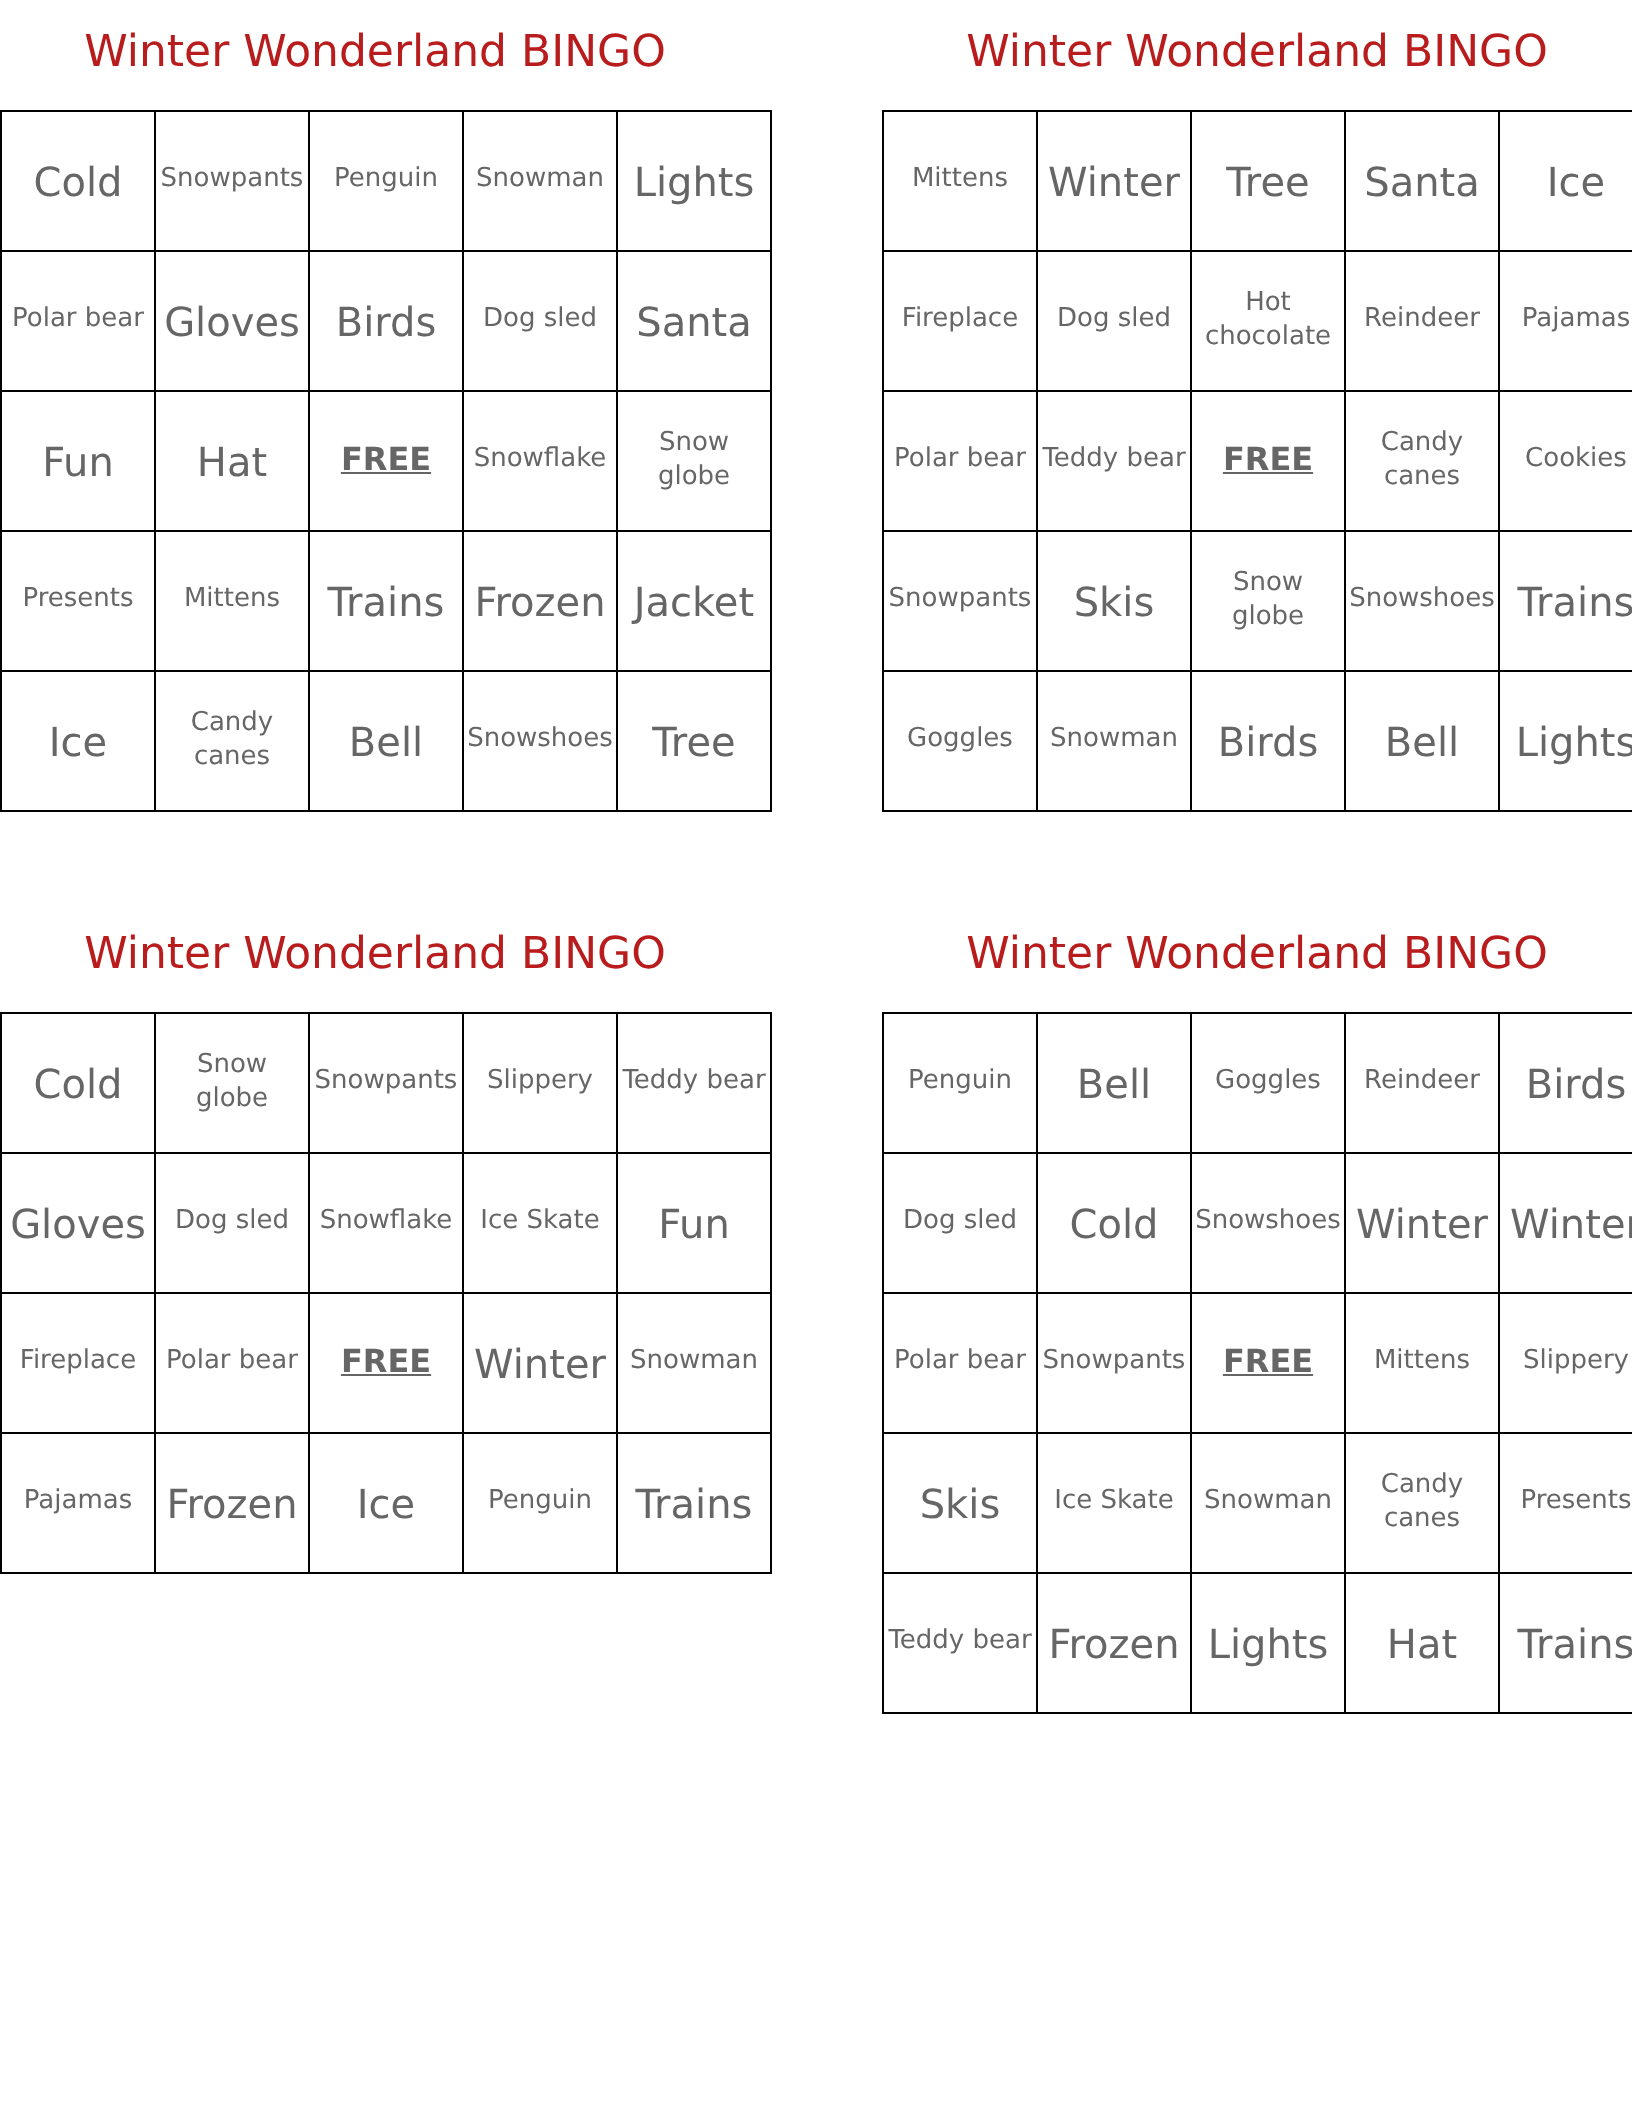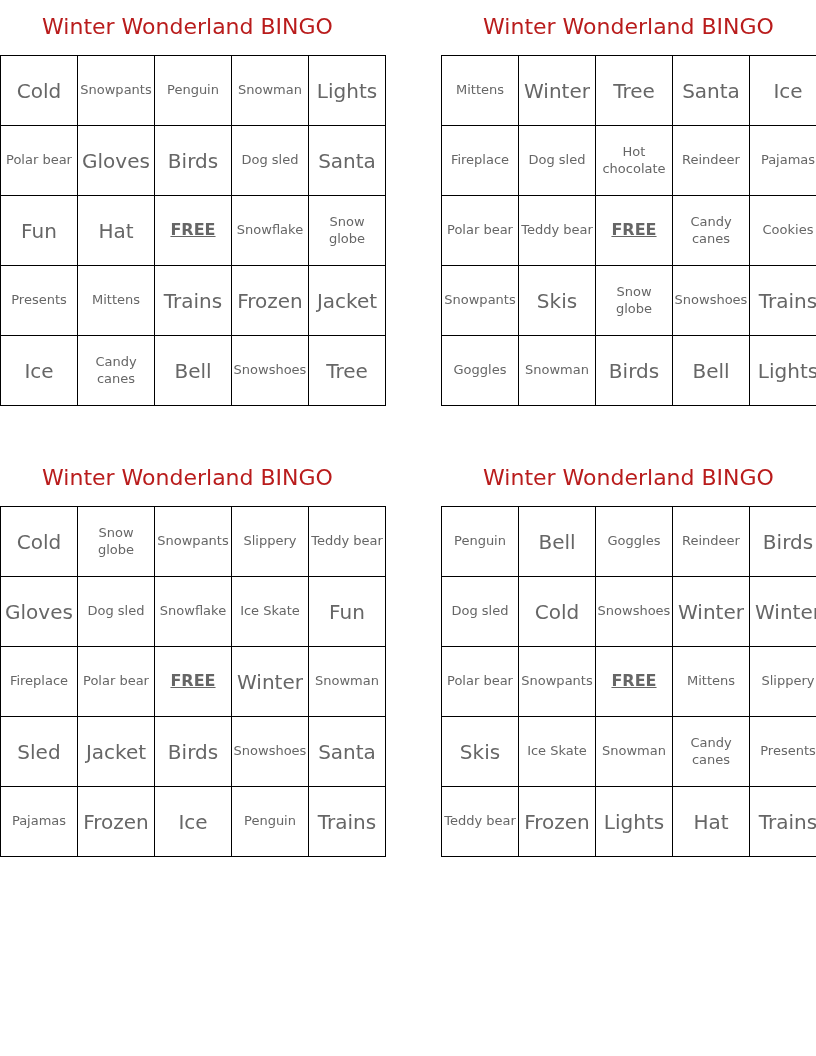--- a/index.html
+++ b/index.html
@@ -164,27 +164,20 @@
       <td class="sz-l">Fun</td>
     </tr>
     <tr>
       <td class="sz-s">Fireplace</td>
       <td class="sz-s">Polar bear</td>
       <td class="free">FREE</td>
       <td class="sz-l">Winter</td>
       <td class="sz-s">Snowman</td>
     </tr>
     <tr>
-      <td class="sz-l">Sled</td>
-      <td class="sz-l">Jacket</td>
-      <td class="sz-l">Birds</td>
-      <td class="sz-s">Snowshoes</td>
-      <td class="sz-l">Santa</td>
-    </tr>
-    <tr>
       <td class="sz-s">Pajamas</td>
       <td class="sz-l">Frozen</td>
       <td class="sz-l">Ice</td>
       <td class="sz-s">Penguin</td>
       <td class="sz-l">Trains</td>
     </tr>
   </tbody>
     </table>
 </div>
 

